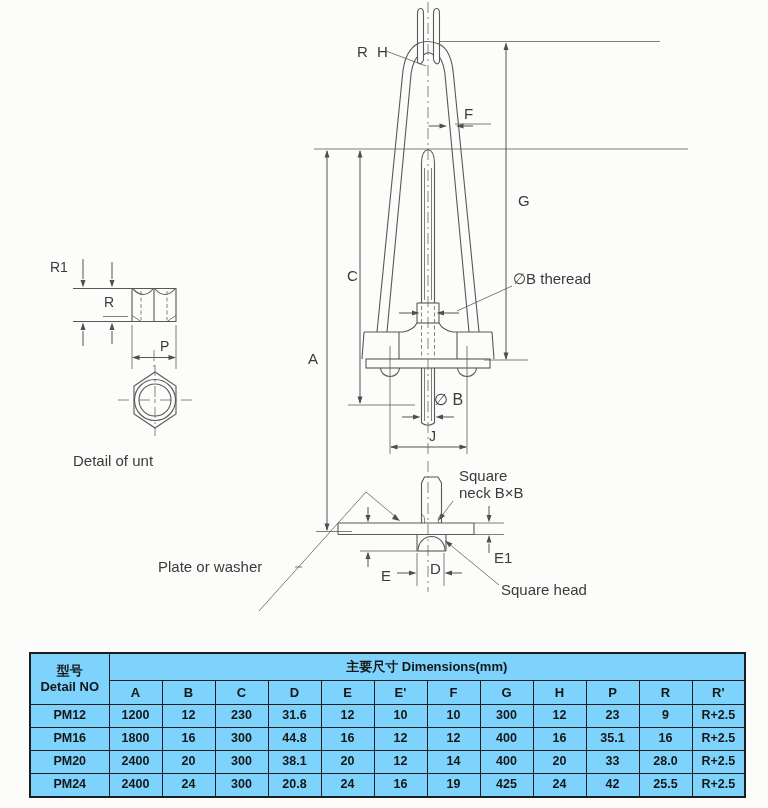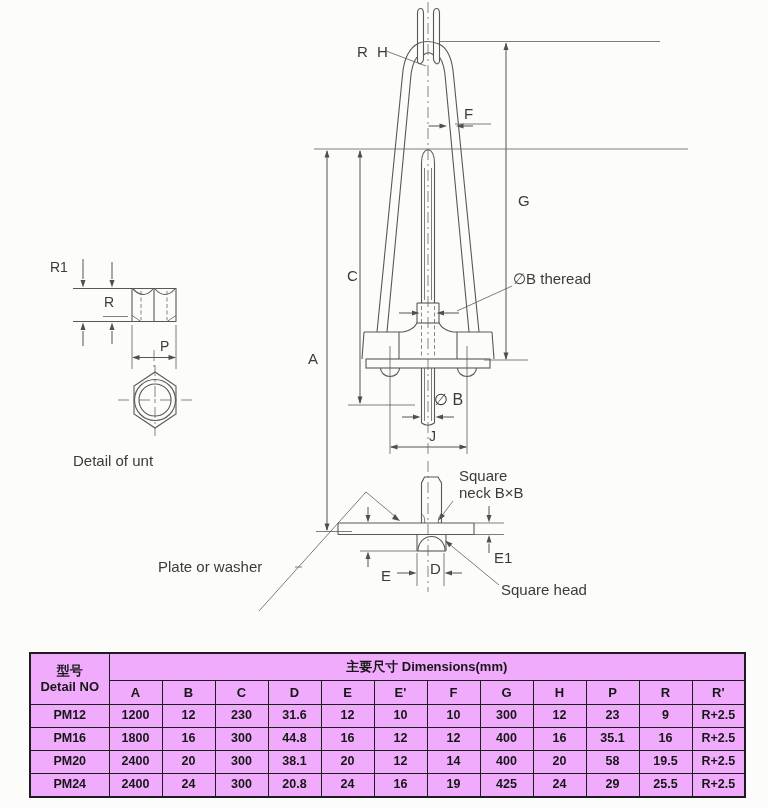--- a/index.html
+++ b/index.html
@@ -18,21 +18,21 @@
   .drawline{stroke:#585858;stroke-width:1.1;fill:none;}
   .thinline{stroke:#5d5d5d;stroke-width:0.8;fill:none;}
   .dimline{stroke:#555555;stroke-width:1;fill:none;}
   .ahead{fill:#4f4f4f;stroke:none;}
   .cdash{stroke:#676767;stroke-width:0.8;fill:none;stroke-dasharray:11 4 2 4;}
   .hdash{stroke:#676767;stroke-width:0.8;fill:none;stroke-dasharray:4 2.5;}
 
   #spec-table{
     position:absolute;left:29px;top:652px;width:715px;height:143px;
     border-collapse:collapse;table-layout:fixed;
-    background:#f0abfc;
+    background:#7dd3fc;
   }
   #spec-table td{
     border:1.5px solid #1d1d1d;
     text-align:center;vertical-align:middle;
     font-weight:bold;color:#161616;
     font-size:12.5px;padding:0;line-height:1.05;
     overflow:hidden;white-space:nowrap;
   }
   #spec-table{border:2.5px solid #1d1d1d;}
   #spec-table tr.hdr1 td{height:26px;font-size:13px;}
@@ -328,33 +328,33 @@
     <td>PM20</td>
     <td>2400</td>
     <td>20</td>
     <td>300</td>
     <td>38.1</td>
     <td>20</td>
     <td>12</td>
     <td>14</td>
     <td>400</td>
     <td>20</td>
-    <td>58</td>
-    <td>19.5</td>
+    <td>33</td>
+    <td>28.0</td>
     <td>R+2.5</td>
   </tr>
   <tr class="datarow">
     <td>PM24</td>
     <td>2400</td>
     <td>24</td>
     <td>300</td>
     <td>20.8</td>
     <td>24</td>
     <td>16</td>
     <td>19</td>
     <td>425</td>
     <td>24</td>
-    <td>29</td>
+    <td>42</td>
     <td>25.5</td>
     <td>R+2.5</td>
   </tr>
 </tbody>
   </table>
 
 </body></html>

